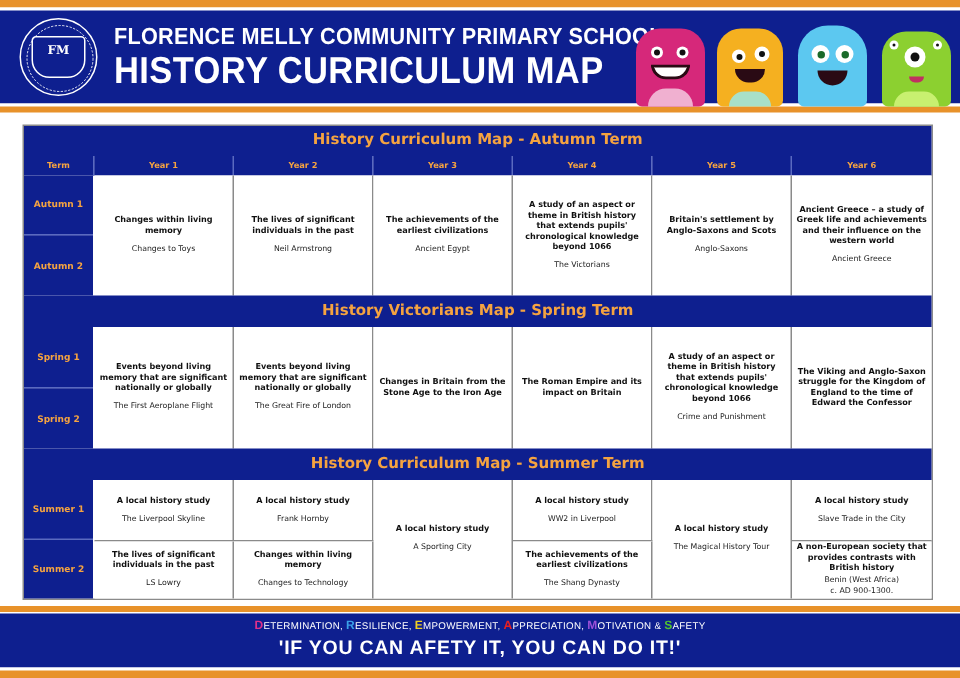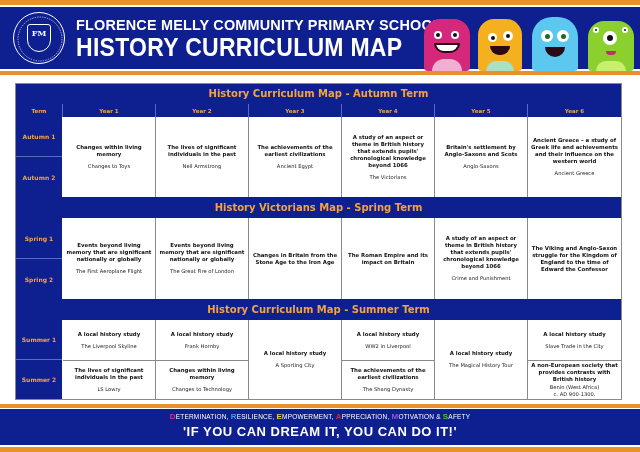--- a/index.html
+++ b/index.html
@@ -8,21 +8,21 @@
 
     
     .hdr-top-orange { position: absolute; left: 0; top: 0; width: 640px; height: 5px; background: #e8922a; }
     .hdr-top-white  { position: absolute; left: 0; top: 5px; width: 640px; height: 2px; background: #ffffff; }
     .hdr-band { position: absolute; left: 0; top: 7px; width: 640px; height: 62px; background: #0e1f8f; }
     .hdr-bot-white  { position: absolute; left: 0; top: 69px; width: 640px; height: 2px; background: #ffffff; }
     .hdr-bot-orange { position: absolute; left: 0; top: 71px; width: 640px; height: 4px; background: #e8922a; }
 
     .logo { position: absolute; left: 13px; top: 12px; width: 52px; height: 52px; border-radius: 50%;
             border: 1.5px solid #ffffff; display: flex; align-items: center; justify-content: center; }
-    .logo-shield { width: 24px; height: 28px; border: 1.5px solid #ffffff; border-radius: 3px 3px 12px 12px;
+    .logo-shield { width: 36px; height: 28px; border: 1.5px solid #ffffff; border-radius: 3px 3px 12px 12px;
             color: #ffffff; font-family: "DejaVu Serif", serif; font-size: 8px; font-weight: bold;
             display: flex; align-items: flex-start; justify-content: center; padding-top: 3px; }
     .logo-ring { position: absolute; left: 0; top: 0; width: 52px; height: 52px; }
 
     .title-line1 { position: absolute; left: 76px; top: 16px; color: #ffffff; font-family: "Liberation Sans", sans-serif;
             font-weight: bold; font-size: 15.5px; letter-spacing: 0.2px; white-space: nowrap; transform: scaleX(0.93); transform-origin: left; }
     .title-line2 { position: absolute; left: 76px; top: 33px; color: #ffffff; font-family: "Liberation Sans", sans-serif;
             font-weight: bold; font-size: 25px; letter-spacing: 0.3px; white-space: nowrap; transform: scaleX(0.92); transform-origin: left; }
 
     .monsters { position: absolute; left: 418px; top: 9px; width: 222px; height: 62px; }
@@ -249,13 +249,13 @@
 
 <div class="ftr-top-orange"></div>
 <div class="ftr-top-white"></div>
 <div class="ftr-band"></div>
 <div class="ftr-bot-white"></div>
 <div class="ftr-bot-orange"></div>
 
 <div class="values">
   <span class="init" style="color:#e0308a;">D</span><span>ETERMINATION, </span><span class="init" style="color:#3aa0e8;">R</span><span>ESILIENCE, </span><span class="init" style="color:#f0d020;">E</span><span>MPOWERMENT, </span><span class="init" style="color:#e82020;">A</span><span>PPRECIATION, </span><span class="init" style="color:#9a50d8;">M</span><span>OTIVATION </span><span>&amp; </span><span class="init" style="color:#50c030;">S</span><span>AFETY</span>
 </div>
-<div class="motto">'IF YOU CAN DREAM IT, YOU CAN DO IT!'</div>
+<div class="motto">'IF YOU CAN AFETY IT, YOU CAN DO IT!'</div>
 
 </body></html>

